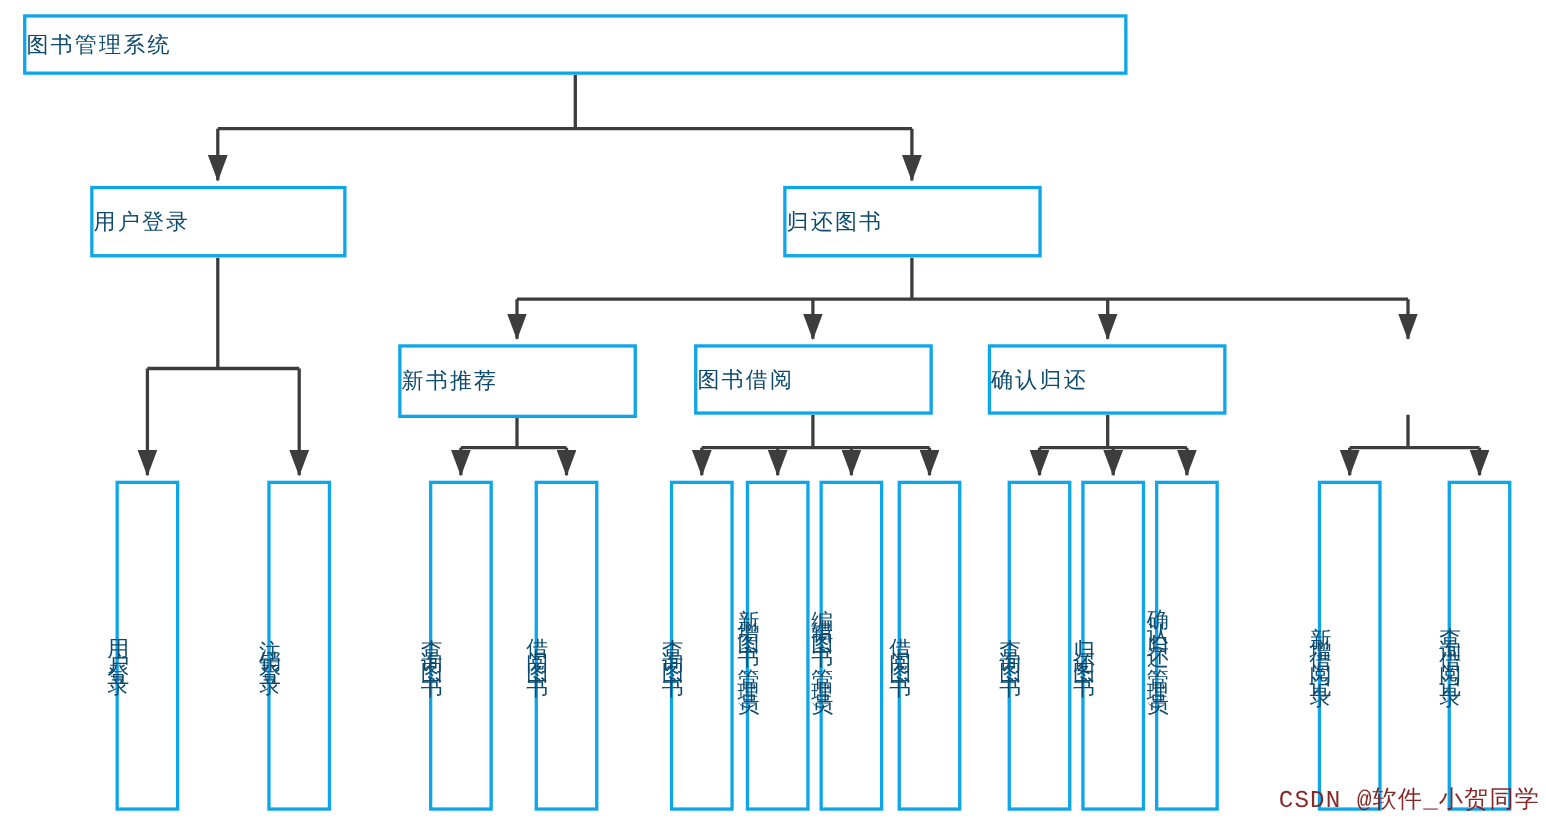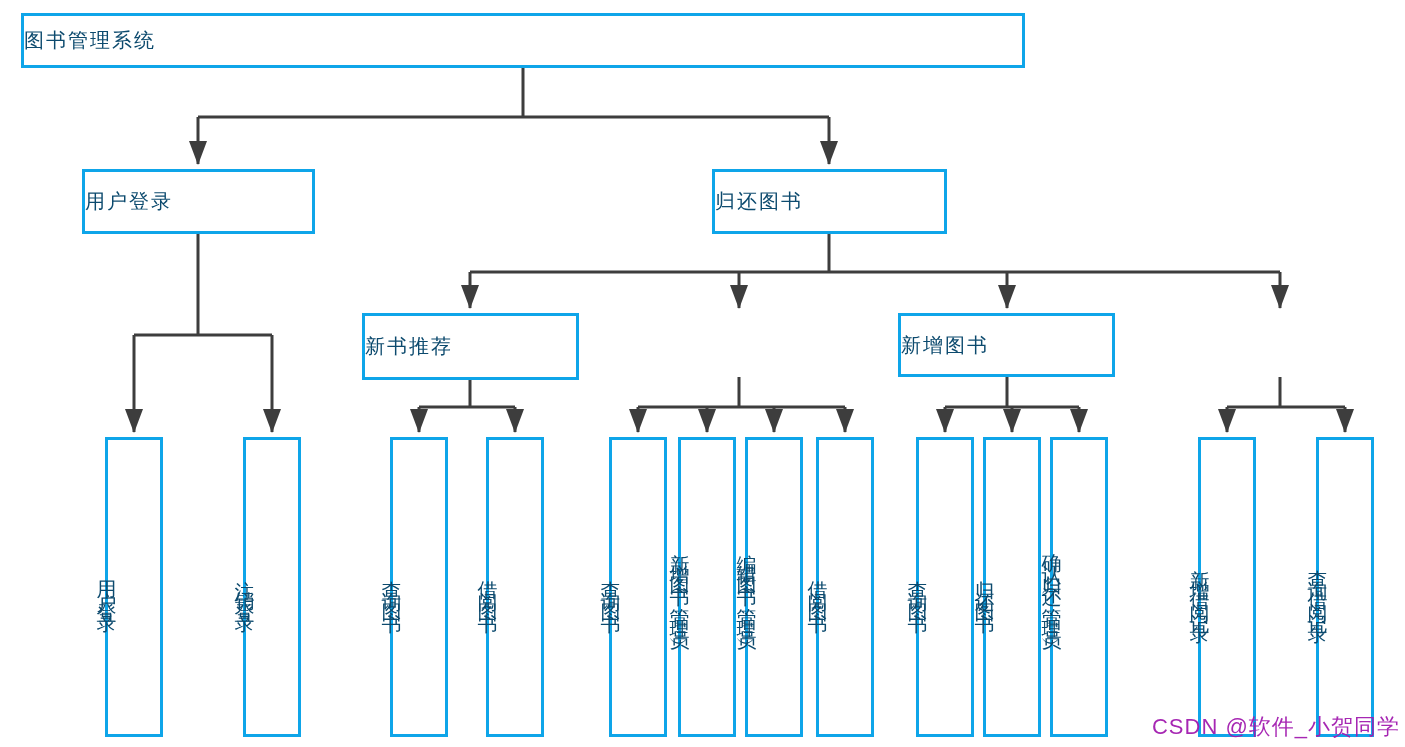--- a/index.html
+++ b/index.html
@@ -14,22 +14,23 @@
     display:flex;align-items:center;justify-content:flex-start;
   }
   .hnode .lbl{font-size:20px;letter-spacing:2px;white-space:nowrap;}
   .vnode .lbl{
     writing-mode:vertical-rl;text-orientation:mixed;
     font-size:20px;line-height:1;letter-spacing:11px;
     margin-block-end:-11px;white-space:nowrap;
   }
   .watermark{
     position:absolute;right:5px;top:712px;z-index:5;
-    font-size:22px;letter-spacing:1px;color:#a21caf;opacity:.95;
+    font-size:22px;letter-spacing:1px;color:#7f1d1d;opacity:.95;
     white-space:nowrap;
+    font-family:Liberation Mono, monospace;
   }
 </style>
 </head>
 <body>
 
 <div class="canvas">
 
   <svg class="connectors" viewBox="0 0 1405 747" xmlns="http://www.w3.org/2000/svg">
     <defs>
       <marker id="arw" markerUnits="userSpaceOnUse" markerWidth="24" markerHeight="18" refX="23" refY="9" orient="auto">
@@ -75,22 +76,25 @@
   <div class="node hnode" style="left:82px;top:169px;width:233px;height:65px">
     <span class="lbl">用户登录</span>
   </div>
   <div class="node hnode" style="left:712px;top:169px;width:235px;height:65px">
     <span class="lbl">归还图书</span>
   </div>
 
   <div class="node hnode" style="left:362px;top:313px;width:217px;height:67px">
     <span class="lbl">新书推荐</span>
   </div>
+  <div class="node hnode" style="left:631px;top:313px;width:217px;height:64px">
+    <span class="lbl">图书借阅</span>
+  </div>
   <div class="node hnode" style="left:898px;top:313px;width:217px;height:64px">
-    <span class="lbl">新增图书</span>
+    <span class="lbl">确认归还</span>
   </div>
 
   <div class="node vnode" style="left:105px;top:437px;width:58px;height:300px">
     <span class="lbl">用户登录</span>
   </div>
   <div class="node vnode" style="left:243px;top:437px;width:58px;height:300px">
     <span class="lbl">注销登录</span>
   </div>
 
   <div class="node vnode" style="left:390px;top:437px;width:58px;height:300px">

